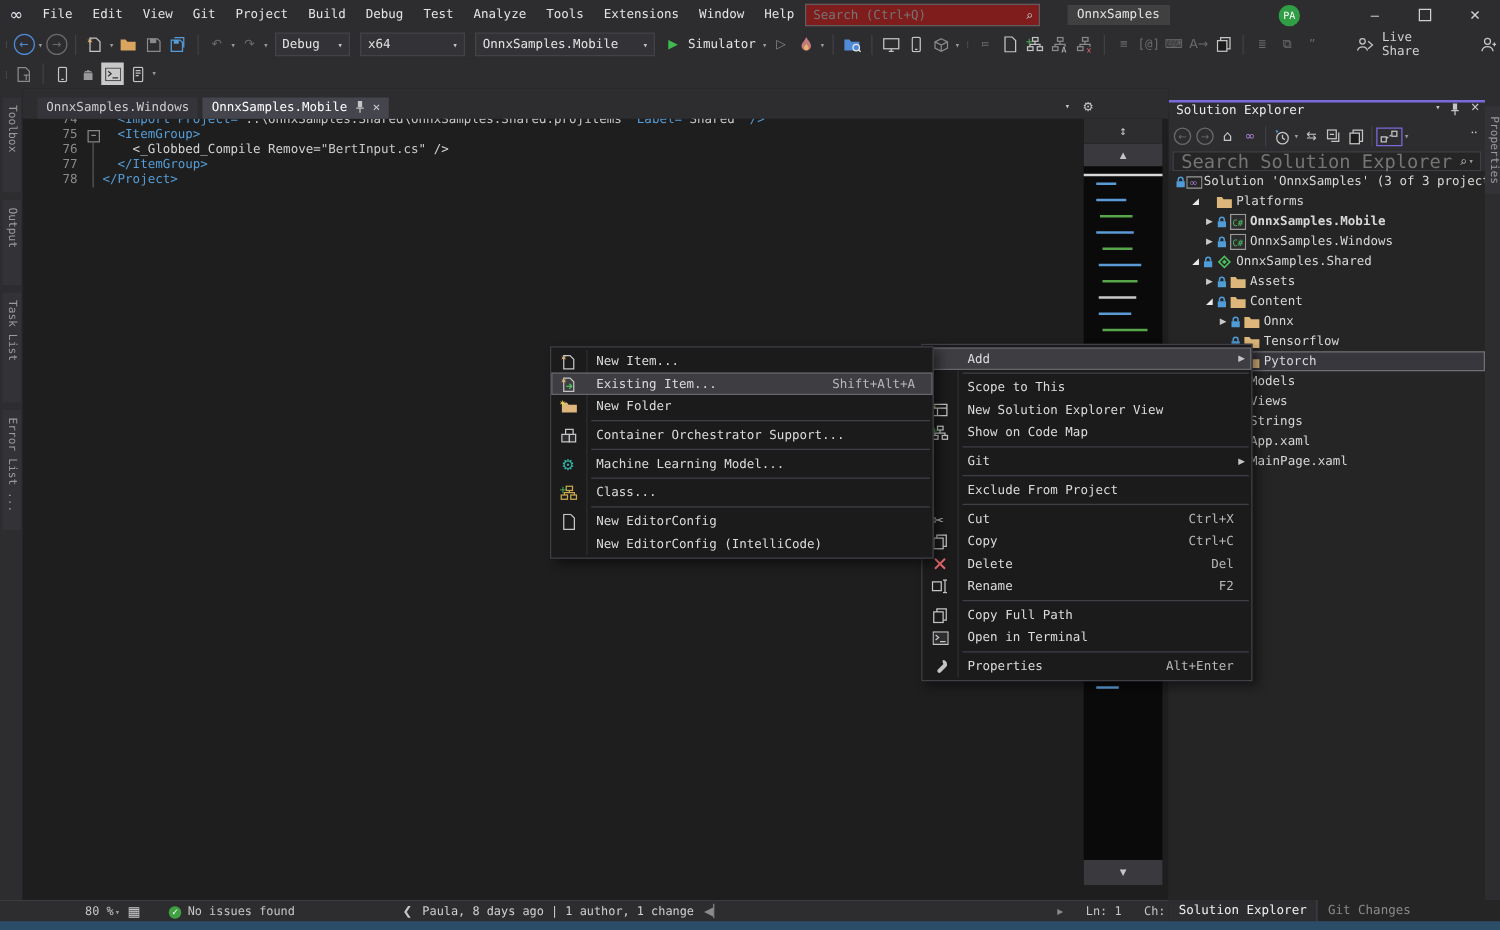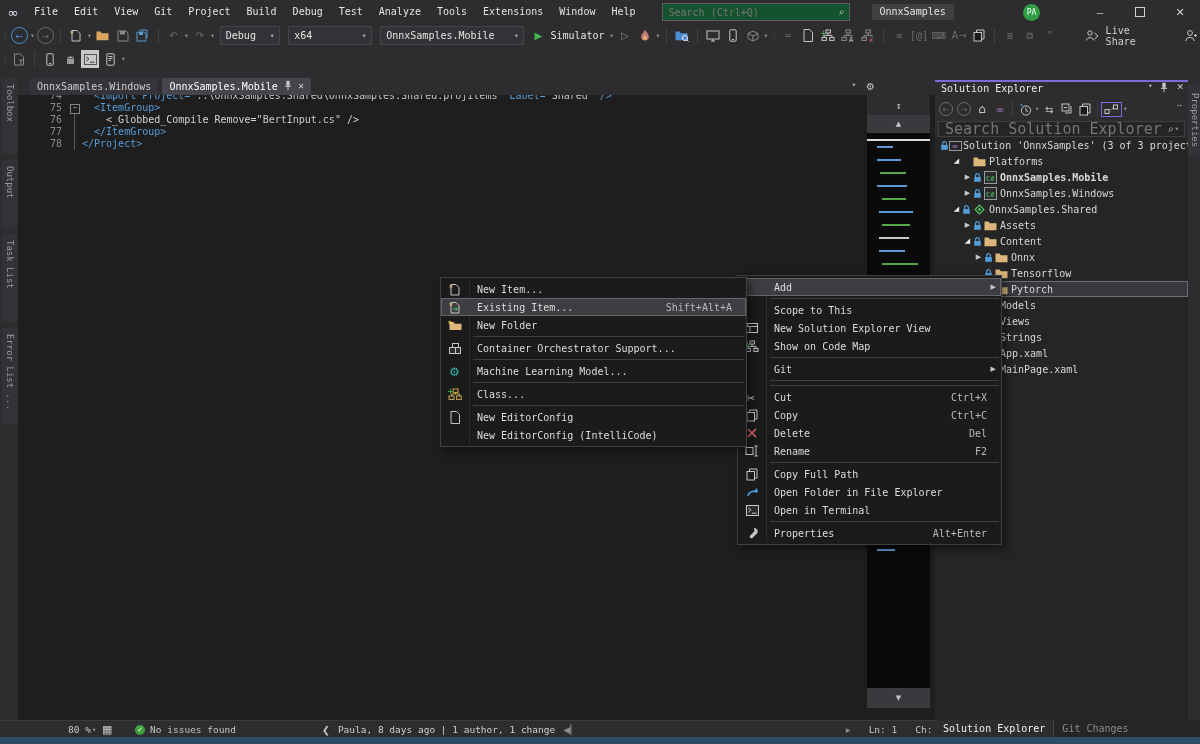--- a/index.html
+++ b/index.html
@@ -4,21 +4,21 @@
 <style>
   html,body{margin:0;padding:0;}
   body{width:1200px;height:744px;position:relative;overflow:hidden;background:#2d2d30;
        font-family:"DejaVu Sans Mono",monospace;font-size:10px;color:#cccccc;-webkit-font-smoothing:antialiased;}
   .abs{position:absolute;}
   .g{font-family:"DejaVu Sans",sans-serif;}
   
   #titlebar{left:0;top:0;width:1200px;height:24px;background:#2d2d30;display:flex;align-items:center;}
   #vslogo{width:26px;text-align:center;color:#e8e0f0;font-size:13px;}
   .mitem{padding:0 8px;color:#e4e4e4;height:24px;line-height:24px;cursor:default;}
-  #tb-search{display:flex;align-items:center;width:178px;height:16px;margin-left:18px;background:#14532d;border:1px solid #5e5e62;padding:0 4px;}
+  #tb-search{display:flex;align-items:center;width:178px;height:16px;background:#7f1d1d;border:1px solid #5e5e62;padding:0 4px;}
   #tb-search input{flex:1;background:transparent;border:0;outline:0;color:#9a9a9a;font:inherit;}
   #proj-pill{margin-left:22px;background:#404040;color:#e4e4e4;height:16px;line-height:16px;padding:0 8px;}
   #avatar{margin-left:auto;width:17px;height:17px;border-radius:50%;background:#2f9e44;color:#fff;font-size:8px;
           display:flex;align-items:center;justify-content:center;}
   .winbtn{width:40px;height:24px;display:flex;align-items:center;justify-content:center;color:#d0d0d0;font-size:11px;}
   
   #toolbar1{left:0;top:24px;width:1200px;height:23px;background:#2d2d30;display:flex;align-items:center;border-bottom:1px solid #2a2a2c;}
   #toolbar2{left:0;top:47px;width:1200px;height:24px;background:#2d2d30;display:flex;align-items:center;}
   .grip{color:#5a5a5e;font-size:8px;letter-spacing:-1px;padding:0 4px;}
   .tbi{min-width:18px;height:18px;display:flex;align-items:center;justify-content:center;color:#c5c5c5;margin:0 1px;}
@@ -728,20 +728,24 @@
       </span>
       <span class="mlabel">Show on Code Map</span>
     </div>
     <div class="msep"></div>
     <div class="mrow">
       <span class="micon"></span>
       <span class="mlabel">Git</span>
       <span class="marrow">▶</span>
     </div>
     <div class="msep"></div>
+    <div class="mrow">
+      <span class="micon"></span>
+      <span class="mlabel">Exclude From Project</span>
+    </div>
     <div class="msep"></div>
     <div class="mrow">
       <span class="micon">
         <svg width="13" height="13">
           <text x="0" y="11" font-size="11" fill="#c5c5c5" font-family="DejaVu Sans">✂</text>
         </svg>
       </span>
       <span class="mlabel">Cut</span>
       <span class="msc">Ctrl+X</span>
     </div>
@@ -776,29 +780,20 @@
     </div>
     <div class="msep"></div>
     <div class="mrow">
       <span class="micon">
         <svg width="12" height="13">
           <rect x="1" y="3.5" width="7.5" height="8.5" fill="#1b1b1c" stroke="#c5c5c5"></rect>
           <path d="M3.5 3.5 V1 h7.5 v9 h-2.5" fill="none" stroke="#c5c5c5"></path>
         </svg>
       </span>
       <span class="mlabel">Copy Full Path</span>
-    </div>
-    <div class="mrow">
-      <span class="micon">
-        <svg width="13" height="11">
-          <path d="M2 9 a6 5 0 0 1 9 -4" fill="none" stroke="#4ea3e8" stroke-width="1.4"></path>
-          <path d="M11 1 l1 4.5 -4.5 -1 z" fill="#4ea3e8"></path>
-        </svg>
-      </span>
-      <span class="mlabel">Open Folder in File Explorer</span>
     </div>
     <div class="mrow">
       <span class="micon">
         <svg width="13" height="11">
           <rect x="0.5" y="0.5" width="12" height="10" fill="#2d2d30" stroke="#c5c5c5"></rect>
           <path d="M2.5 3 l2.4 2 -2.4 2" stroke="#c5c5c5" fill="none"></path>
           <path d="M6 8.2 h4.5" stroke="#c5c5c5"></path>
         </svg>
       </span>
       <span class="mlabel">Open in Terminal</span>

